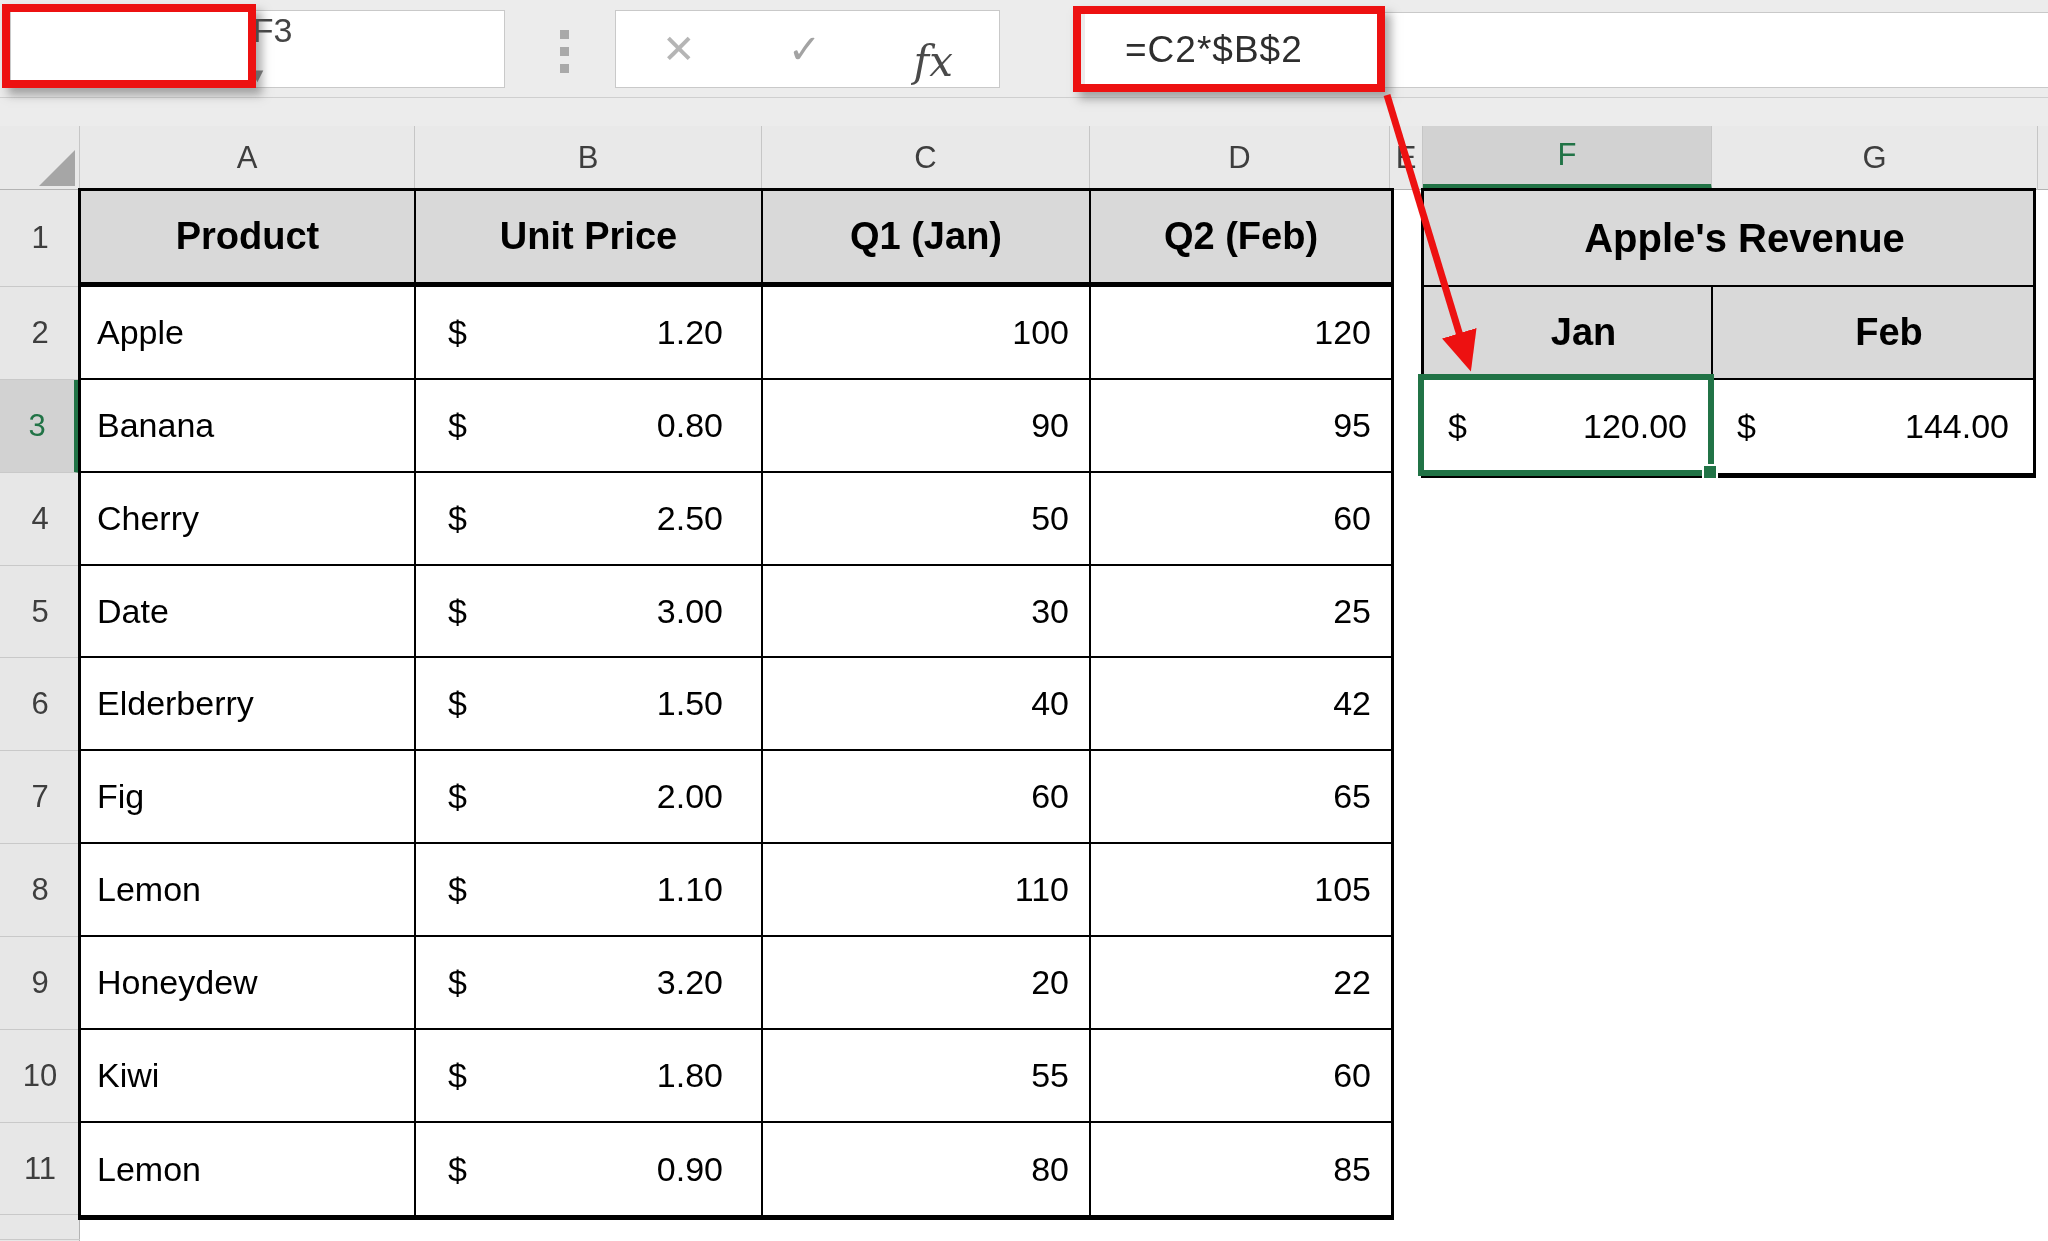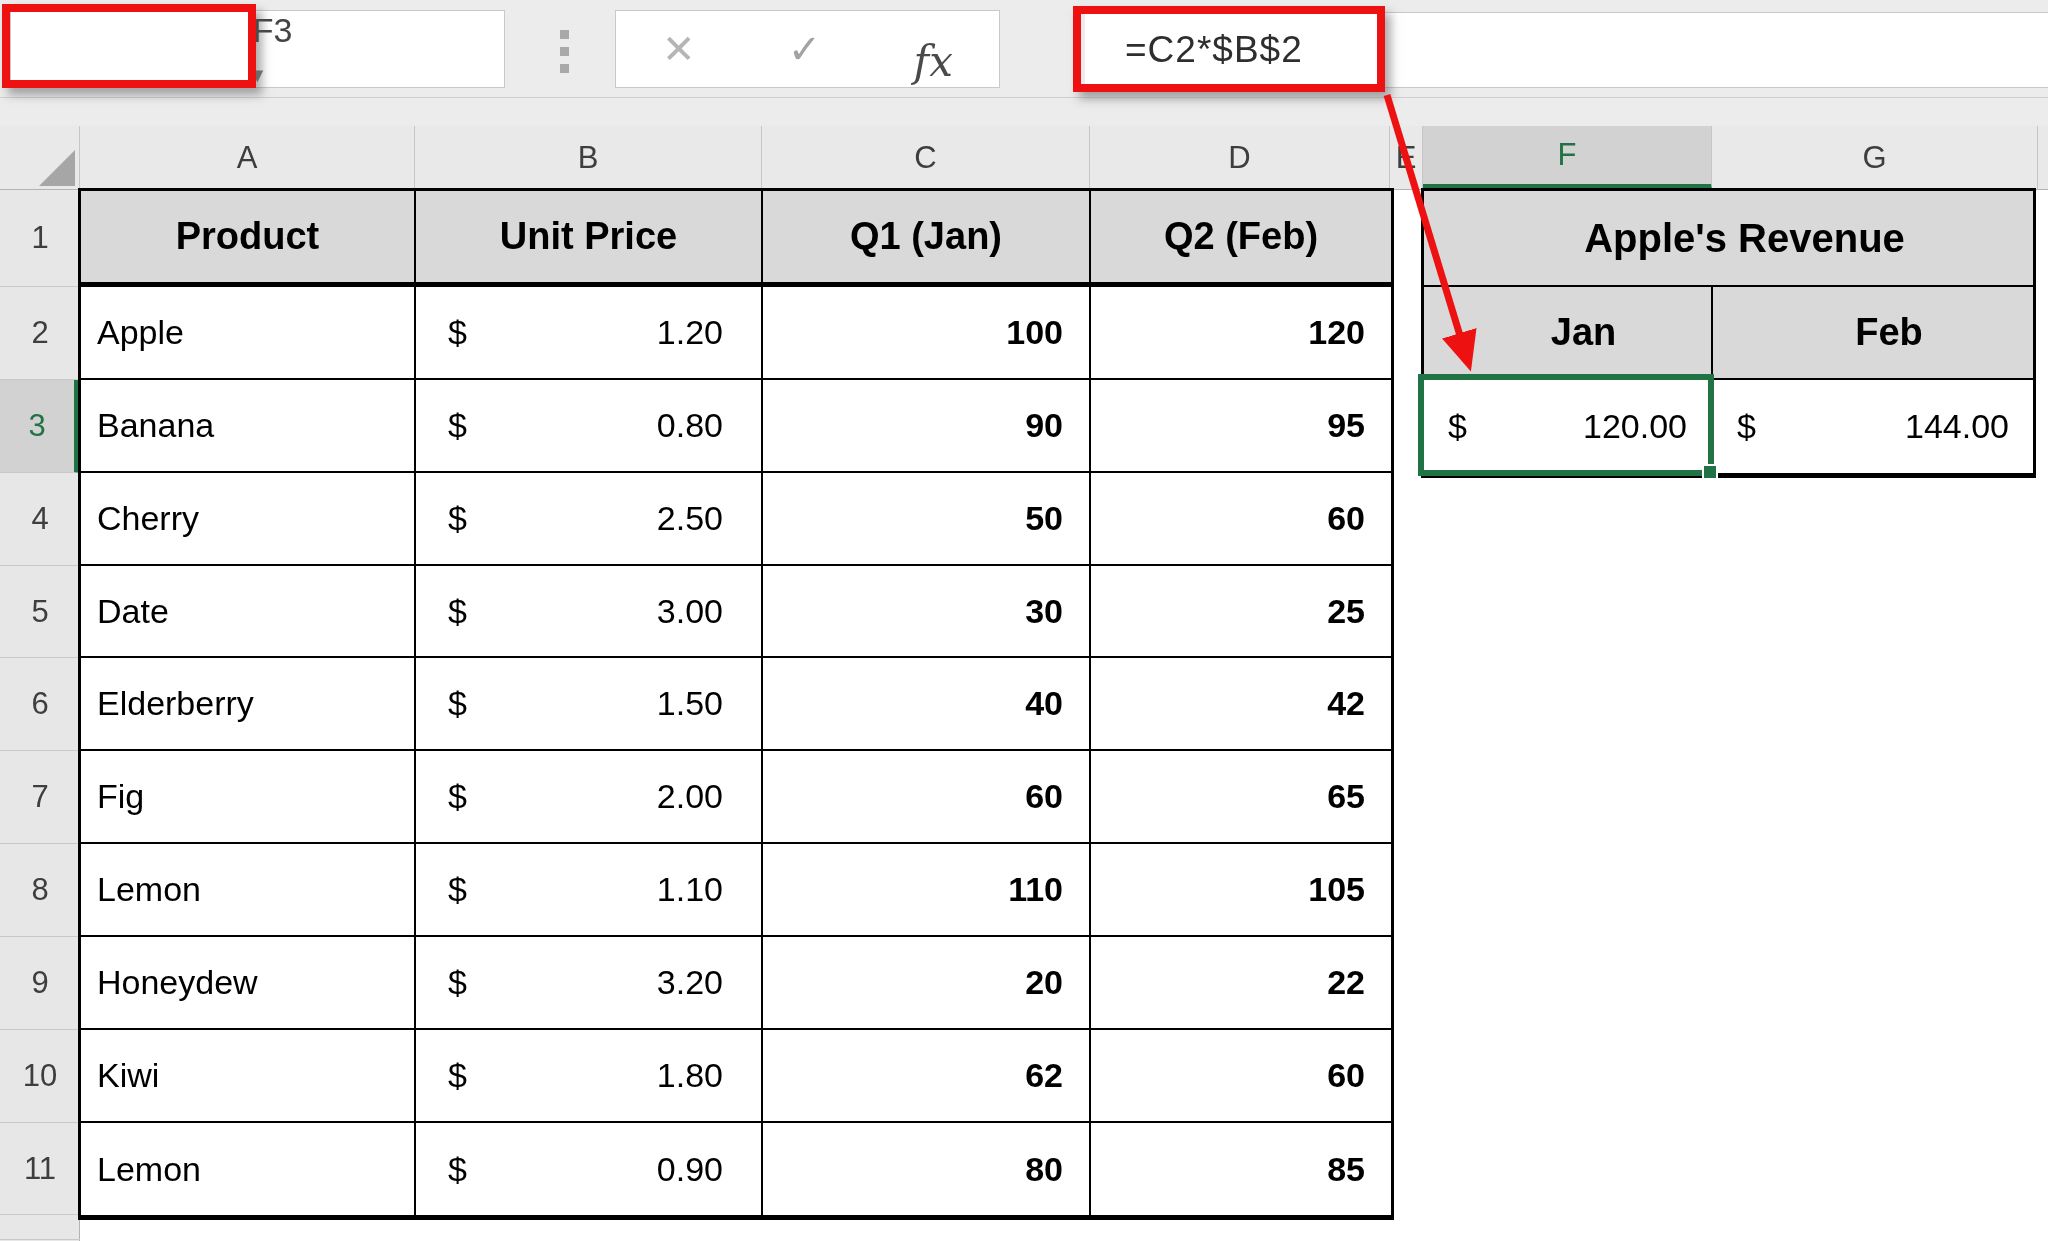--- a/index.html
+++ b/index.html
@@ -56,21 +56,21 @@
             grid-template-columns:335px 347px 328px 300px;
             grid-template-rows:96px 93px 93px 93px 92px 93px 93px 93px 93px 93px 92px;
             border:3px solid #000; border-bottom-width:5px; background:#000; }
   .pc { background:#fff; border-right:2px solid #000; border-bottom:2px solid #000;
         display:flex; align-items:center; font-size:34px; color:#000;text-align:center; }
   .pc:nth-child(4n){ border-right:none; }
   .pc.hd { background:#d9d9d9; font-weight:bold; justify-content:center;
            font-size:38px; border-bottom:5px solid #000; }
   .pc.name { padding-left:16px; }
   .pc.price { justify-content:space-between; padding-left:32px; padding-right:38px; }
-  .pc.qty { justify-content:flex-end; padding-right:26px;font-weight:bold; }
+  .pc.qty { justify-content:flex-end; padding-right:20px; }
   .ptable .pc:nth-last-child(-n+4){ border-bottom:none; }
 
   
   .rtable { position:absolute; left:1421px; top:188px; display:grid;
             grid-template-columns:289px 320px;
             grid-template-rows:96px 93px 93px;
             border:3px solid #000; border-bottom-width:5px; background:#000; }
   .rc { background:#fff; border-right:2px solid #000; border-bottom:2px solid #000;
         display:flex; align-items:center; font-size:34px; color:#000; }
   .rc:nth-child(2n+1):not(.span2){ }
@@ -211,21 +211,21 @@
         <span>3.20</span>
       </div>
     <div class="pc qty">20</div>
     <div class="pc qty">22</div>
 
     <div class="pc name">Kiwi</div>
     <div class="pc price">
         <span>$</span>
         <span>1.80</span>
       </div>
-    <div class="pc qty">62</div>
+    <div class="pc qty">55</div>
     <div class="pc qty">60</div>
 
     <div class="pc name">Lemon</div>
     <div class="pc price">
         <span>$</span>
         <span>0.90</span>
       </div>
     <div class="pc qty">80</div>
     <div class="pc qty">85</div>
   </div>

